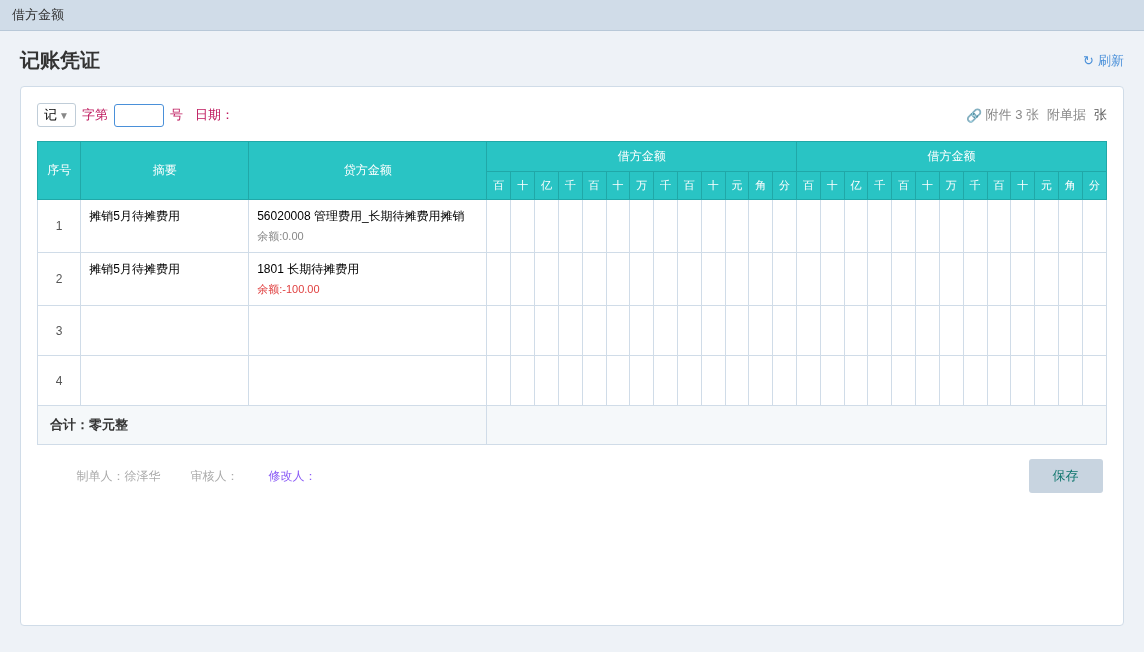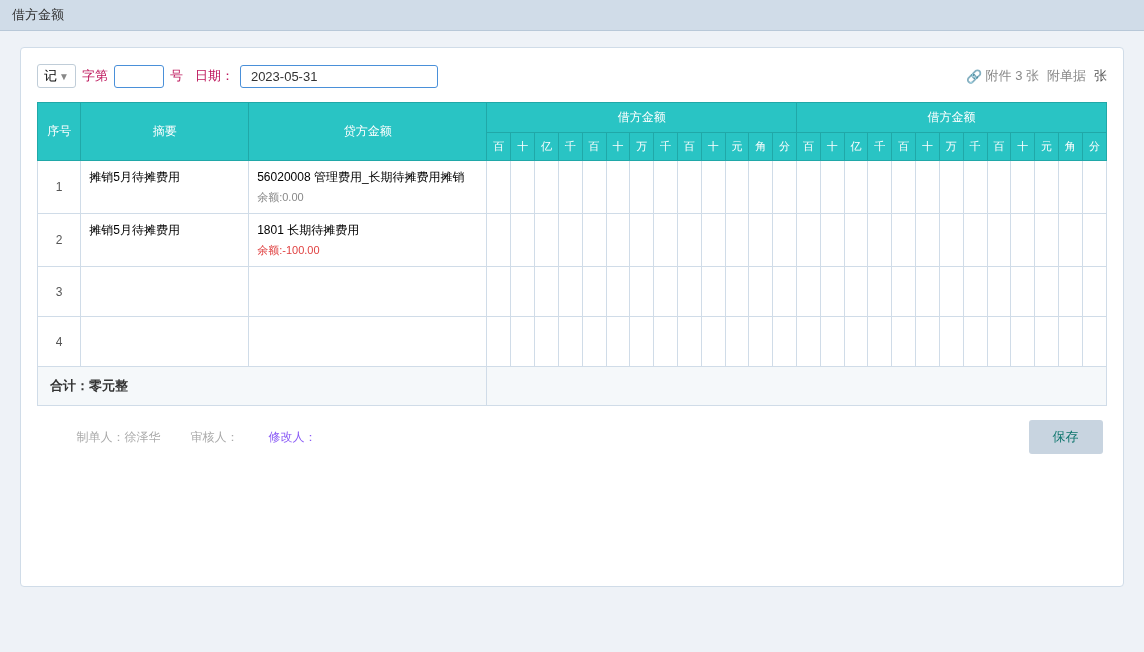--- a/index.html
+++ b/index.html
@@ -167,36 +167,42 @@
     }
   </style>
 </head>
 <body>
 
 <div class="title-bar">
   <span>借方金额</span>
 </div>
 
 <div class="page-container">
+  <div class="page-header">
+    <h2 class="page-title">记账凭证</h2>
+    <button class="refresh-btn">
+      <span>↻</span>
+      <span>刷新</span>
+    </button>
+  </div>
 
   <div class="card">
 
     <div class="form-row">
       <div class="form-group">
         <div class="voucher-type-select">
           <span>记</span>
           <span class="dropdown-arrow">▼</span>
         </div>
         <span class="form-label">字第</span>
         <input class="number-field" type="text" value="009" style="">
         <span class="form-label">号</span>
       </div>
       <div class="form-group">
         <span class="form-label">日期：</span>
-        <input class="date-field" type="text" value="2023-05-31" style="">
       </div>
       <div class="attachment-area">
         <span class="attachment-link">
           <span>🔗</span>
           <span>附件 3 张</span>
         </span>
         <span class="attach-btn">附单据</span>
         <span class="zhang-label">张</span>
       </div>
     </div>

